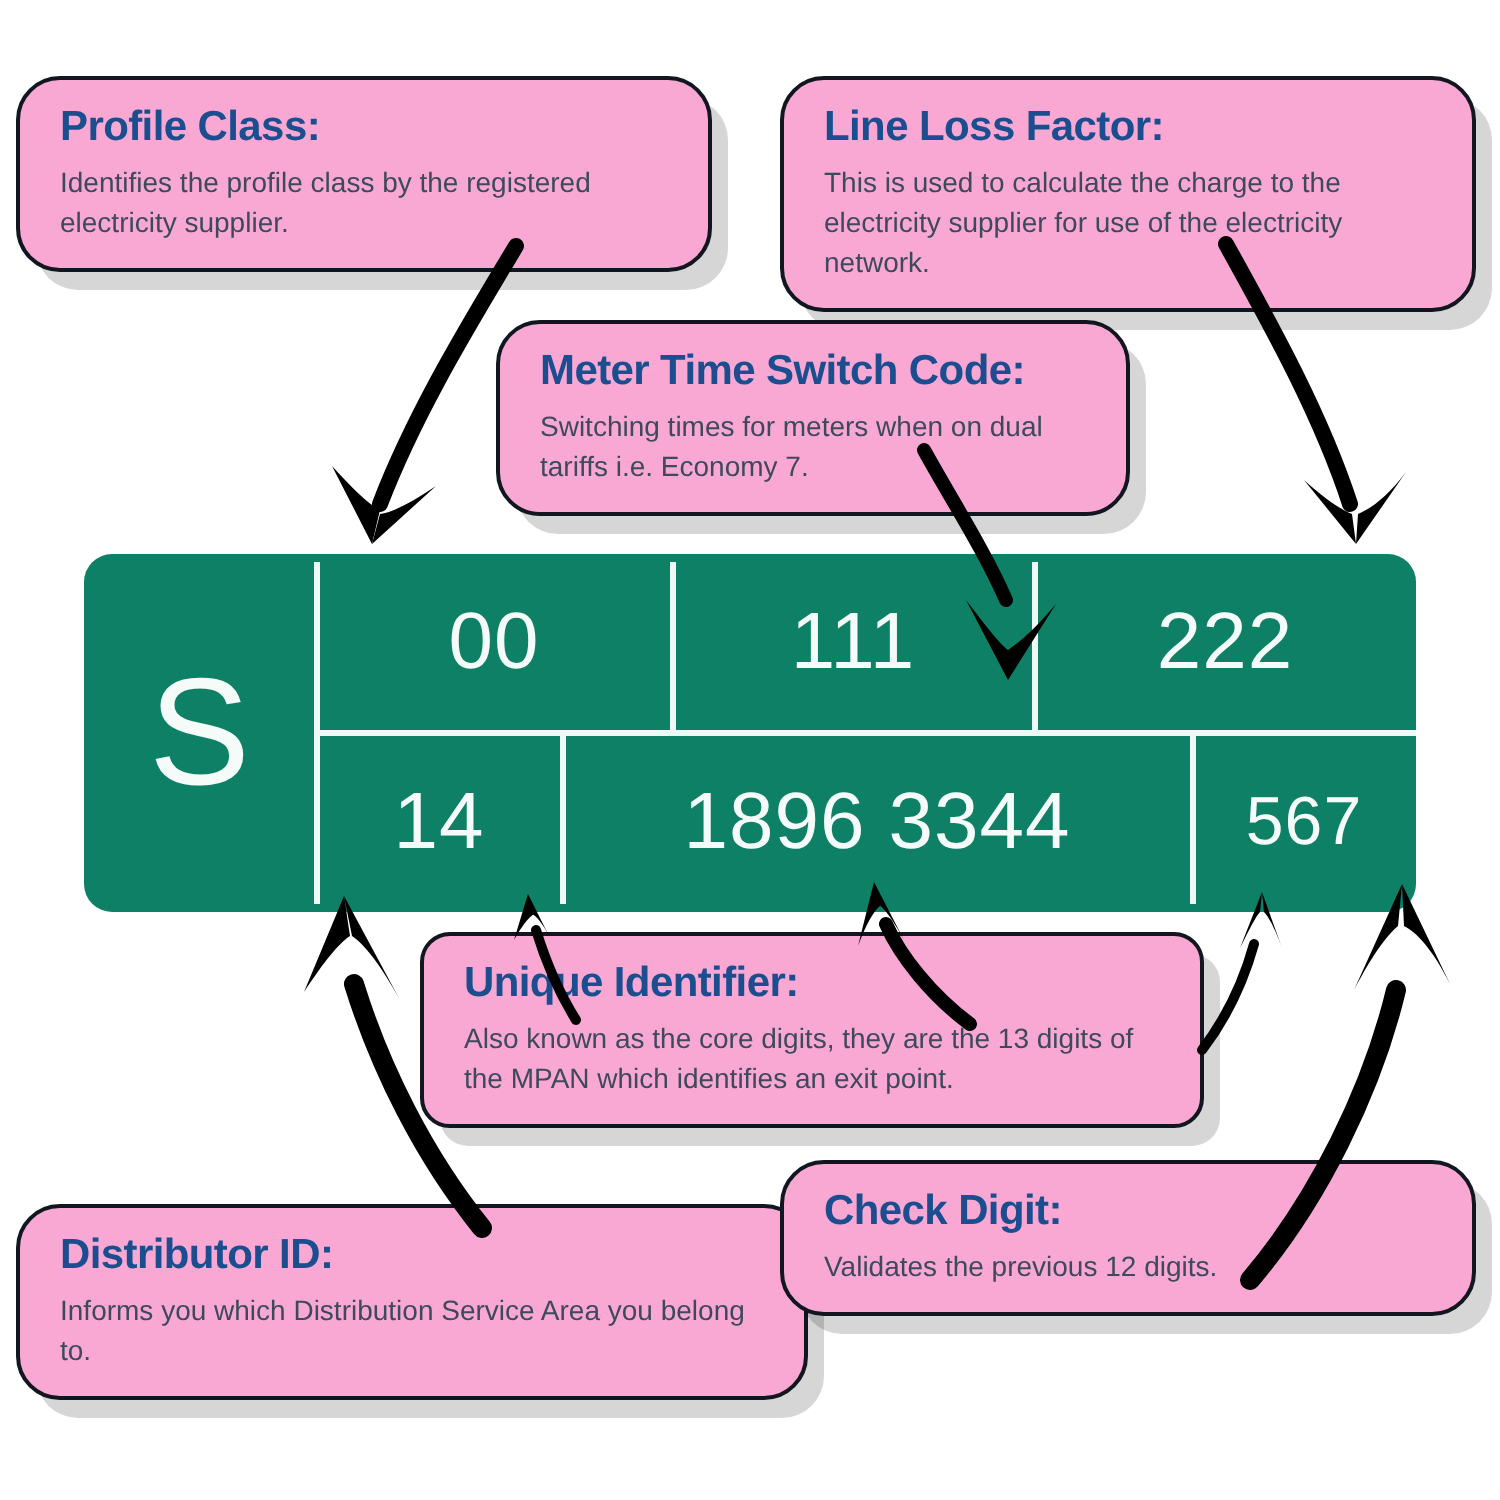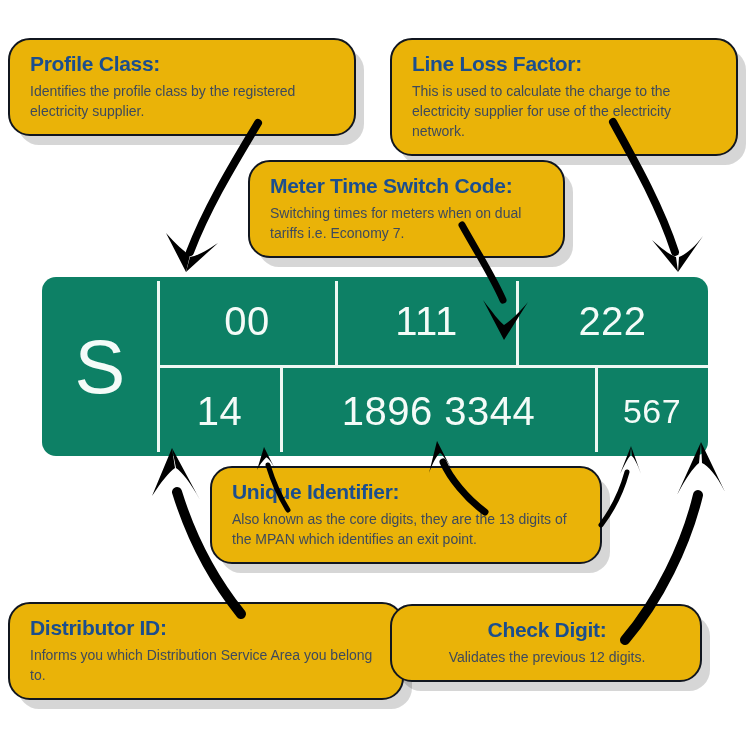--- a/index.html
+++ b/index.html
@@ -20,21 +20,21 @@
     position: absolute;
     inset: 0;
     width: 750px;
     height: 750px;
   }
 
   
   .callout {
     position: absolute;
     box-sizing: border-box;
-    background: #eab308;
+    background: #f9a8d4;
     border: 2px solid #11161f;
     border-radius: 22px;
     box-shadow: 9px 10px 0 -1px rgba(0,0,0,0.16);
     padding: 12px 18px 13px 20px;
     z-index: 5;
   }
   .callout .c-title {
     color: #1b4e8e;
     font-weight: bold;
     font-size: 21px;
@@ -46,23 +46,23 @@
   .callout .c-body {
     color: #3e4a5c;
     font-size: 14px;
     line-height: 1.44;
     margin: 0;
   }
 
   #box-profile-class   { left: 8px;   top: 38px;  width: 348px;  }
   #box-line-loss       { left: 390px; top: 38px;  width: 348px;  }
   #box-meter-time      { left: 248px; top: 160px; width: 317px;  }
-  #box-unique-id       { left: 210px; top: 466px; width: 392px;  }
+  #box-unique-id       { left: 210px; top: 466px; width: 392px; border-radius: 15px;  }
   #box-distributor     { left: 8px;   top: 602px; width: 396px;  }
-  #box-check-digit     { left: 390px; top: 604px; width: 312px; text-align: center;  }
+  #box-check-digit     { left: 390px; top: 580px; width: 348px;  }
 
   
   #mpan-table {
     position: absolute;
     left: 42px;
     top: 277px;
     width: 666px;
     height: 179px;
     background: #0d8065;
     border-radius: 14px;

